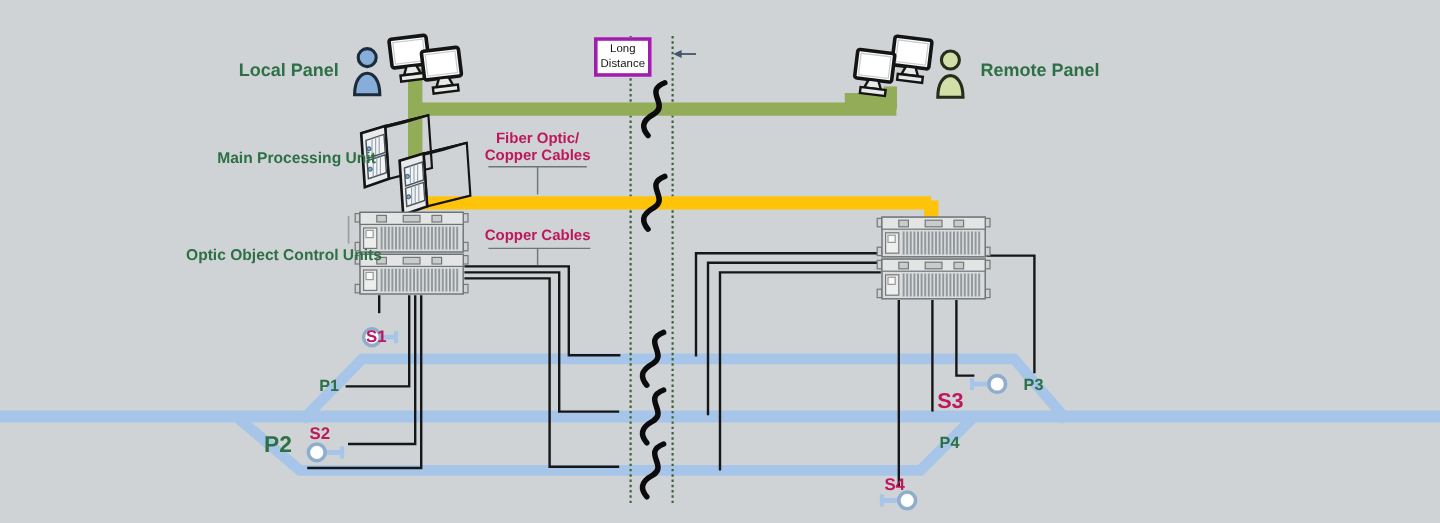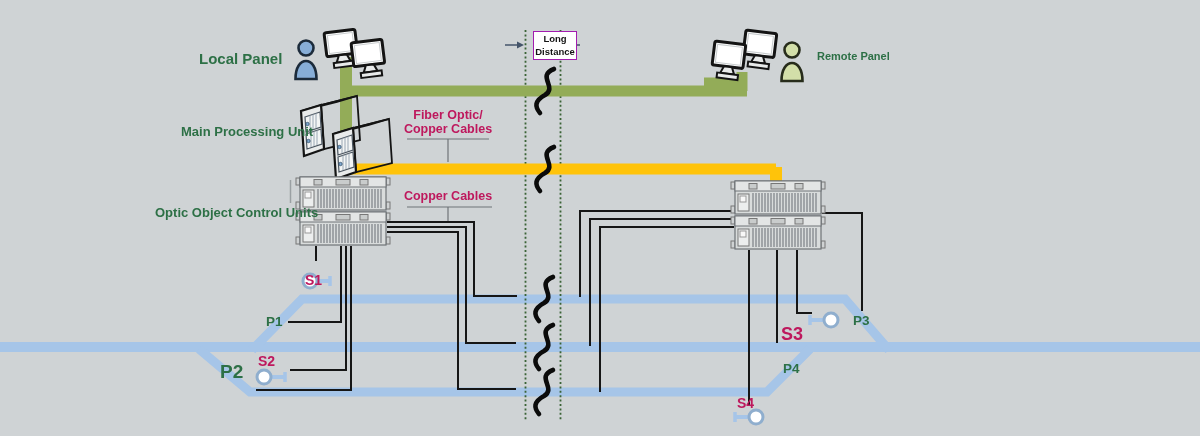--- a/index.html
+++ b/index.html
@@ -3,28 +3,28 @@
 <meta charset="utf-8">
 <style>
   html,body{margin:0;padding:0;}
   #stage{position:relative;width:1200px;height:436px;background:var(--background,#CFD3D5);
          font-family:"Liberation Sans",sans-serif;overflow:hidden;}
   #stage svg{position:absolute;left:0;top:0;z-index:1;}
   .lbl{position:absolute;z-index:2;white-space:nowrap;}
   .green-lbl{color:var(--label-green,#2D7046);font-weight:700;}
   .black-lbl{color:#be185d;font-weight:700;}
   #local-panel{left:199px;top:50px;font-size:15px;}
-  #remote-panel{left:817px;top:50px;font-size:11px;}
+  #remote-panel{left:817px;top:50px;font-size:15px;}
   #mpu-label{left:181px;top:124px;font-size:13px;text-align:center;}
   #focu-label{left:155px;top:205px;font-size:13px;}
   #fiber-label{left:399px;top:108px;width:98px;text-align:center;font-size:12.5px;line-height:14px;}
   #copper-label{left:399px;top:189px;width:98px;text-align:center;font-size:12.5px;}
-  #long-distance{left:533px;top:31px;width:42px;height:27px;background:#FFFFFF;
-      border:1px solid #a21caf;text-align:center;font-size:9.5px;line-height:13px;
-      font-weight:700;color:#141414;z-index:3;}
+  #long-distance{left:495px;top:31px;width:42px;height:27px;background:#FFFFFF;
+      border:3px solid #a21caf;text-align:center;font-size:9.5px;line-height:13px;
+      font-weight:400;color:#141414;z-index:3;}
   #s1{left:305px;top:272px;font-size:14px;}
   #s2{left:258px;top:353px;font-size:14px;text-align:right;}
   #s3{left:781px;top:300px;font-size:18px;margin-top:24px;}
   #s4{left:737px;top:395px;font-size:14px;}
   #p1{left:266px;top:314px;font-size:13.5px;}
   #p2{left:220px;top:361px;font-size:19px;}
   #p3{left:853px;top:313px;font-size:13.5px;}
   #p4{left:783px;top:361px;font-size:13.5px;}
   .track{stroke:var(--track-blue,#A6C5E8);fill:none;}
   .cable{stroke:var(--cable-black,#161616);stroke-width:2;fill:none;}

